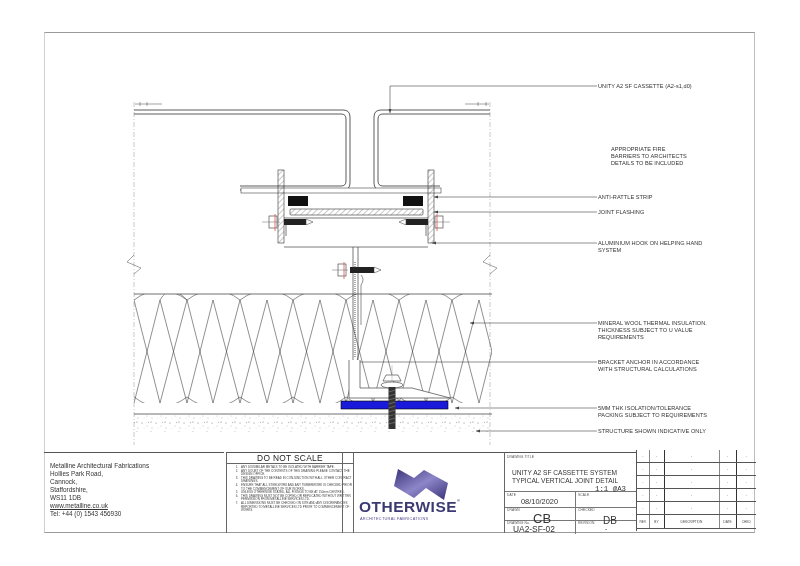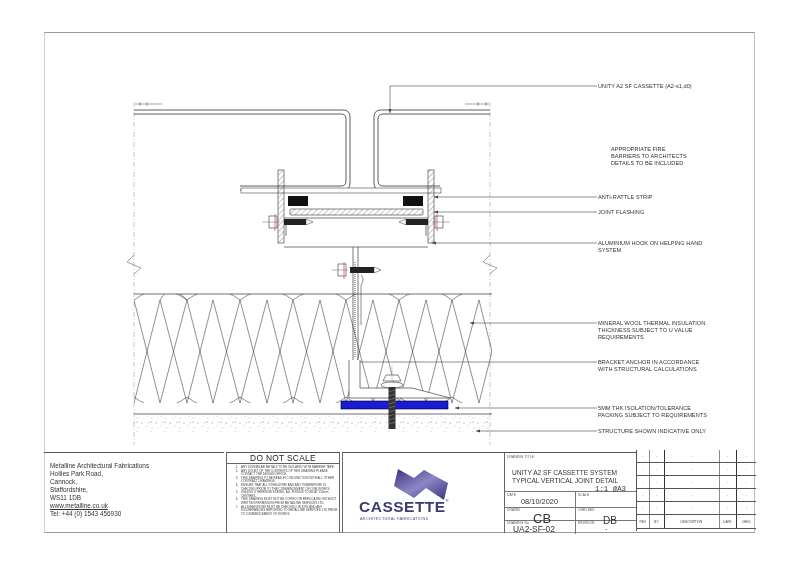--- a/index.html
+++ b/index.html
@@ -4,21 +4,21 @@
 <style>
   html, body { margin:0; padding:0; background:#ffffff; }
   body { width:800px; height:566px; position:relative; overflow:hidden; font-family:"Liberation Sans", sans-serif; color:#222; }
   .sheet { position:absolute; left:44px; top:32px; width:711px; height:501px; border-top:1px solid #9a9a9a; border-left:1px solid #d0d0d0; border-right:1px solid #bdbdbd; border-bottom:1px solid #9a9a9a; box-sizing:border-box; }
   svg.drawing { position:absolute; left:0; top:0; }
   .callout { position:absolute; font-size:5.6px; line-height:7px; color:#333; letter-spacing:0.05px; white-space:nowrap; }
   .tb { position:absolute; top:452px; height:81px; border-top:1px solid #555; box-sizing:border-box; }
   .addr { left:44px; width:180px; font-size:6.4px; line-height:8px; color:#333; padding:9px 0 0 6px; box-sizing:border-box; }
   .addr div { white-space:nowrap; }
   .addr .url { text-decoration:underline; }
-  .notes { left:226px; width:114px; border-left:1px solid #666; border-right:1px solid #666; }
+  .notes { left:226px; width:128px; border-left:1px solid #666; border-right:1px solid #666; }
   .notes .hd { font-size:8.4px; text-align:center; border-bottom:1px solid #666; height:10px; line-height:10px; letter-spacing:0.3px; }
   .notes ol { margin:2px 0 0 0; padding:0 0 0 12px; font-size:3px; line-height:3.6px; color:#444; }
   .notes li { padding-left:2px; }
   .logo { left:342px; width:162px; border-left:1px solid #666; }
   .logo .word { position:absolute; left:16px; top:45px; font-size:15.5px; font-weight:bold; color:#3b3a73; letter-spacing:0.5px; }
   .logo .word sup { font-size:4px; vertical-align:top; }
   .logo .sub { position:absolute; left:17px; top:63px; font-size:3.9px; color:#5a4d93; letter-spacing:0.25px; white-space:nowrap; }
   .info { left:504px; width:132px; border-left:1px solid #666; }
   .lbl { position:absolute; font-size:3.3px; color:#555; letter-spacing:0.1px; white-space:nowrap; }
   .val { position:absolute; color:#333; white-space:nowrap; }
@@ -232,21 +232,21 @@
     <li>ANY DOUBT OF THE CONTENTS OF THIS DRAWING PLEASE CONTACT THE DESIGN OFFICE.</li>
     <li>THIS DRAWING TO BE READ IN CONJUNCTION WITH ALL OTHER CONTRACT DRAWINGS.</li>
     <li>ENSURE THAT ALL STEELWORK AND ANY TIMBERWORK IS CHECKED PRIOR TO THE COMMENCEMENT OF OUR WORKS.</li>
     <li>UNLESS OTHERWISE STATED, ALL FIXINGS TO BE AT 150mm CENTRES.</li>
     <li>THIS DRAWING MUST NOT BE COPIED OR REPLICATED WITHOUT WRITTEN PERMISSION FROM METALLINE SERVICES LTD.</li>
     <li>ALL DIMENSIONS MUST BE CHECKED ON SITE AND ANY DISCREPANCIES REPORTED TO METALLINE SERVICES LTD PRIOR TO COMMENCEMENT OF WORKS.</li>
   </ol>
 </div>
 
 <div class="tb logo">
-  <div class="word"><span>CASSETTE</span><sup>®</sup></div>
+  <div class="word"><span>OTHERWISE</span><sup>®</sup></div>
   <div class="sub">ARCHITECTURAL FABRICATIONS</div>
 </div>
 
 <div class="tb info">
   <div class="lbl" style="left:2px;top:2px;">DRAWING TITLE</div>
   <div class="val" style="left:7px;top:16px;font-size:6.6px;line-height:8px;">
     <div>UNITY A2 SF CASSETTE SYSTEM</div>
     <div>TYPICAL VERTICAL JOINT DETAIL</div>
   </div>
   <div class="hline" style="left:0;top:38px;width:132px;"></div>

